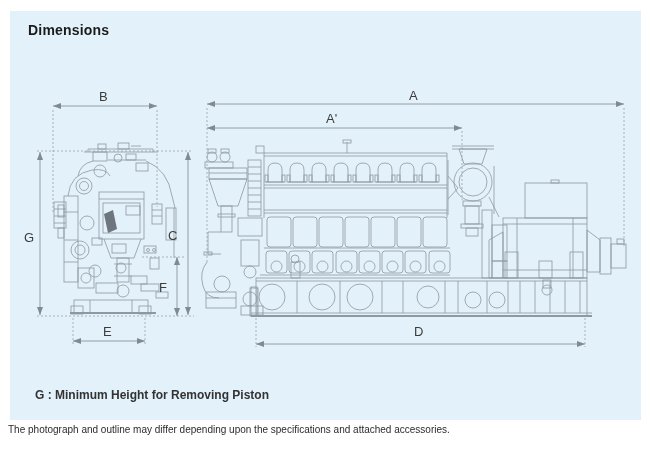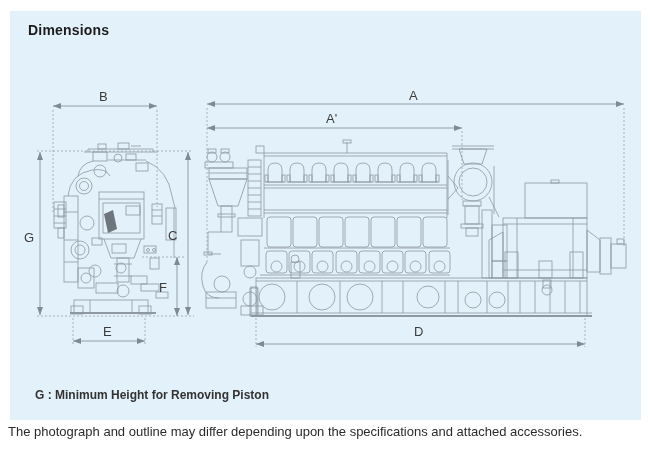--- a/index.html
+++ b/index.html
@@ -7,21 +7,21 @@
         font-family:"Liberation Sans",sans-serif;}
   .panel{position:absolute;left:10px;top:11px;width:631px;height:409px;background:#e3f1fa;}
   .title{position:absolute;left:28px;top:22px;font-size:14px;font-weight:bold;color:#1b1b1b;
          letter-spacing:.2px;}
   .dimlab{position:absolute;font-size:13px;color:#3c3c3c;}
   .lab-b{left:99px;top:89px;}   .lab-a{left:409px;top:88px;}
   .lab-ap{left:326px;top:111px;}.lab-g{left:24px;top:230px;}
   .lab-c{left:168px;top:228px;} .lab-f{left:159px;top:280px;}
   .lab-e{left:103px;top:324px;} .lab-d{left:414px;top:324px;}
   .note{position:absolute;left:35px;top:388px;font-size:12px;color:#333;font-weight:bold;}
-  .caption{position:absolute;left:8px;top:424px;font-size:13px;color:#2b2b2b;}
+  .caption{position:absolute;left:8px;top:424px;font-size:10px;color:#2b2b2b;}
   svg{position:absolute;left:0;top:0;}
   .ln{fill:none;stroke:#8d98a1;stroke-width:.8;}
   .dk{fill:#6e767d;stroke:none;}
   .dim{fill:none;stroke:#7f8a93;stroke-width:.8;}
   .dot{fill:none;stroke:#98a2ab;stroke-width:.8;stroke-dasharray:2 2;}
   .thick{stroke-width:1.8;}
 </style>
 </head>
 <body>
 

